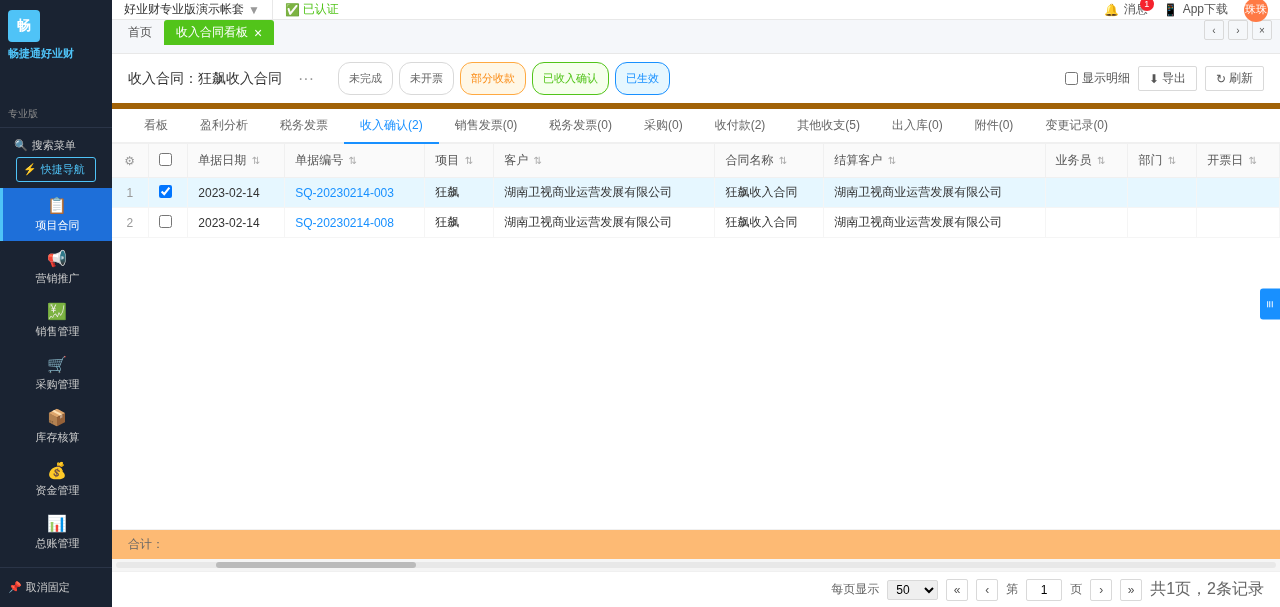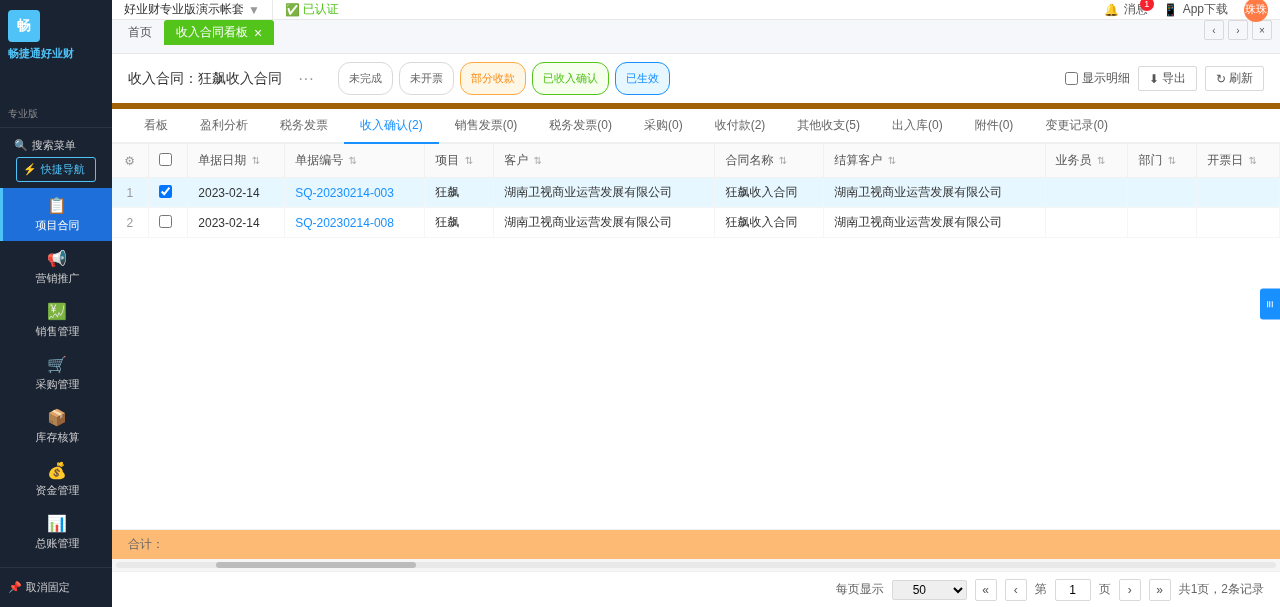--- a/index.html
+++ b/index.html
@@ -76,24 +76,24 @@
     .total-label { font-size: 12px; color: #666; font-weight: 500; }
 
     
     .scroll-bar-area { background: #f5f5f5; height: 12px; display: flex; align-items: center; padding: 0 4px; }
     .scroll-track { flex: 1; height: 6px; background: #e8e8e8; border-radius: 3px; position: relative; }
     .scroll-thumb { width: 200px; height: 6px; background: #bbb; border-radius: 3px; position: absolute; left: 100px; }
 
     
     .pagination { height: 36px; display: flex; align-items: center; justify-content: flex-end; padding: 0 16px; gap: 8px; border-top: 1px solid #f0f0f0; background: #fff; }
     .pagination-label { font-size: 12px; color: #666; }
-    .page-size-select { border: 1px solid #d9d9d9; border-radius: 2px; font-size: 12px; padding: 1px 16px; }
+    .page-size-select { border: 1px solid #d9d9d9; border-radius: 2px; font-size: 12px; padding: 1px 4px; }
     .page-btn { width: 22px; height: 22px; border: 1px solid #d9d9d9; border-radius: 2px; background: #fff; cursor: pointer; display: flex; align-items: center; justify-content: center; font-size: 12px; color: #555; }
     .page-input { width: 36px; height: 22px; border: 1px solid #d9d9d9; border-radius: 2px; text-align: center; font-size: 12px; }
-    .page-info { font-size: 12px; color: #666; }
+    .page-info { font-size: 16px; color: #666; }
 
     
     .right-panel-icon { position: fixed; right: 0; top: 45%; background: #1890ff; color: #fff; width: 20px; padding: 8px 0; display: flex; align-items: center; justify-content: center; cursor: pointer; border-radius: 3px 0 0 3px; font-size: 16px; writing-mode: vertical-lr; }
   </style>
 </head>
 <body>
 
 <div class="sidebar">
   <div class="sidebar-logo">
     <div style="width:32px;height:32px;background:#4fc3f7;border-radius:4px;display:flex;align-items:center;justify-content:center;margin-bottom:4px;">

